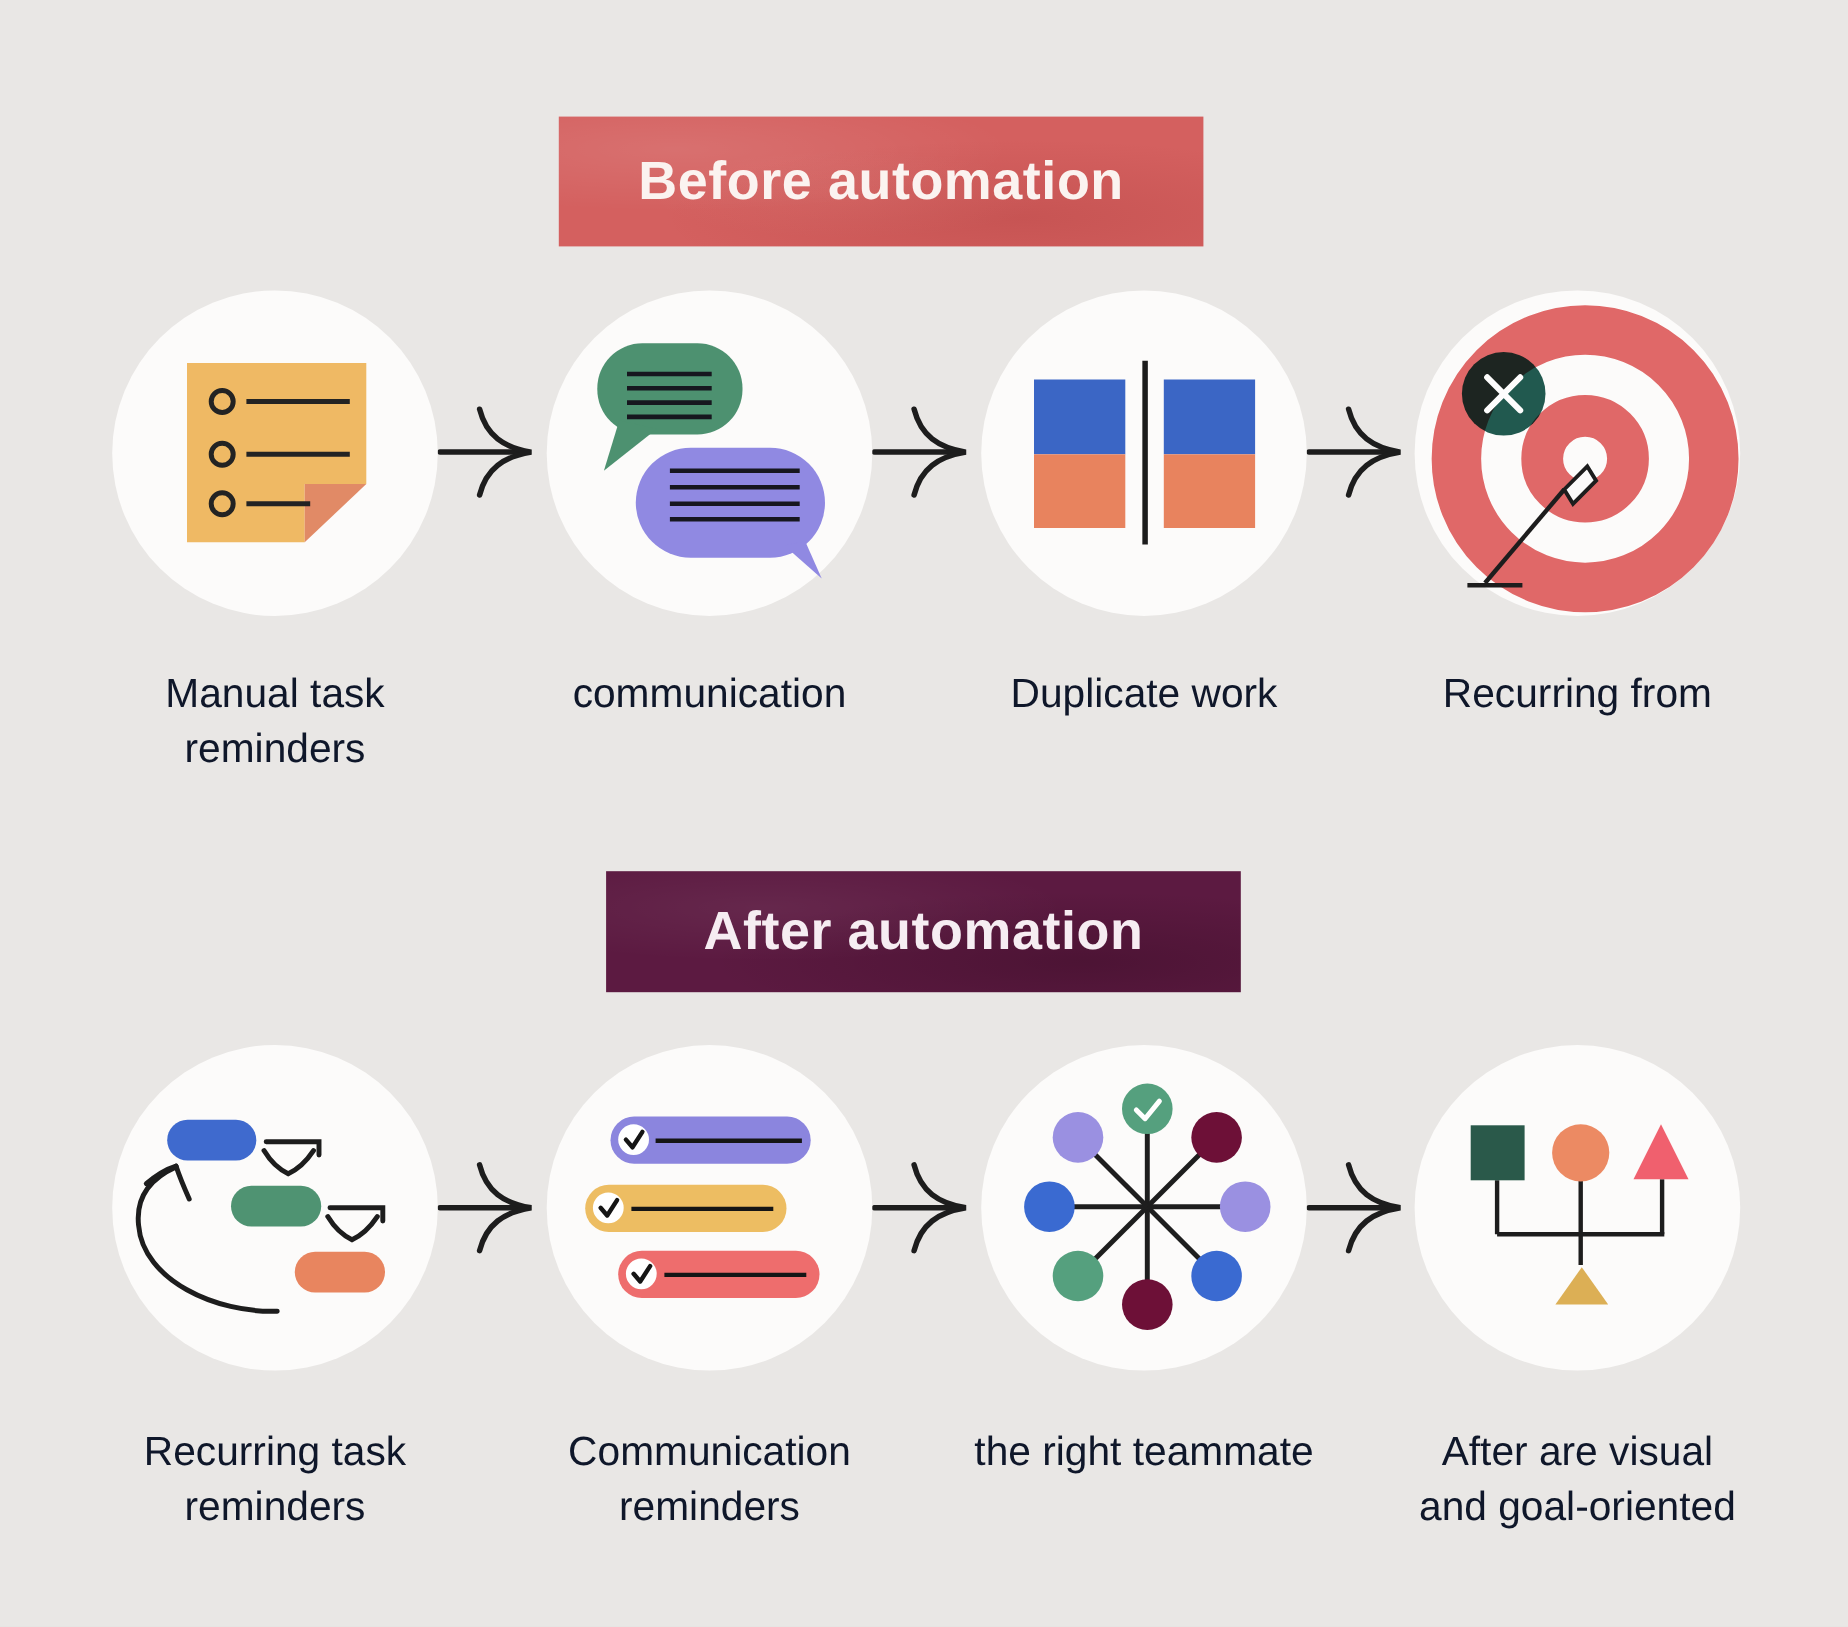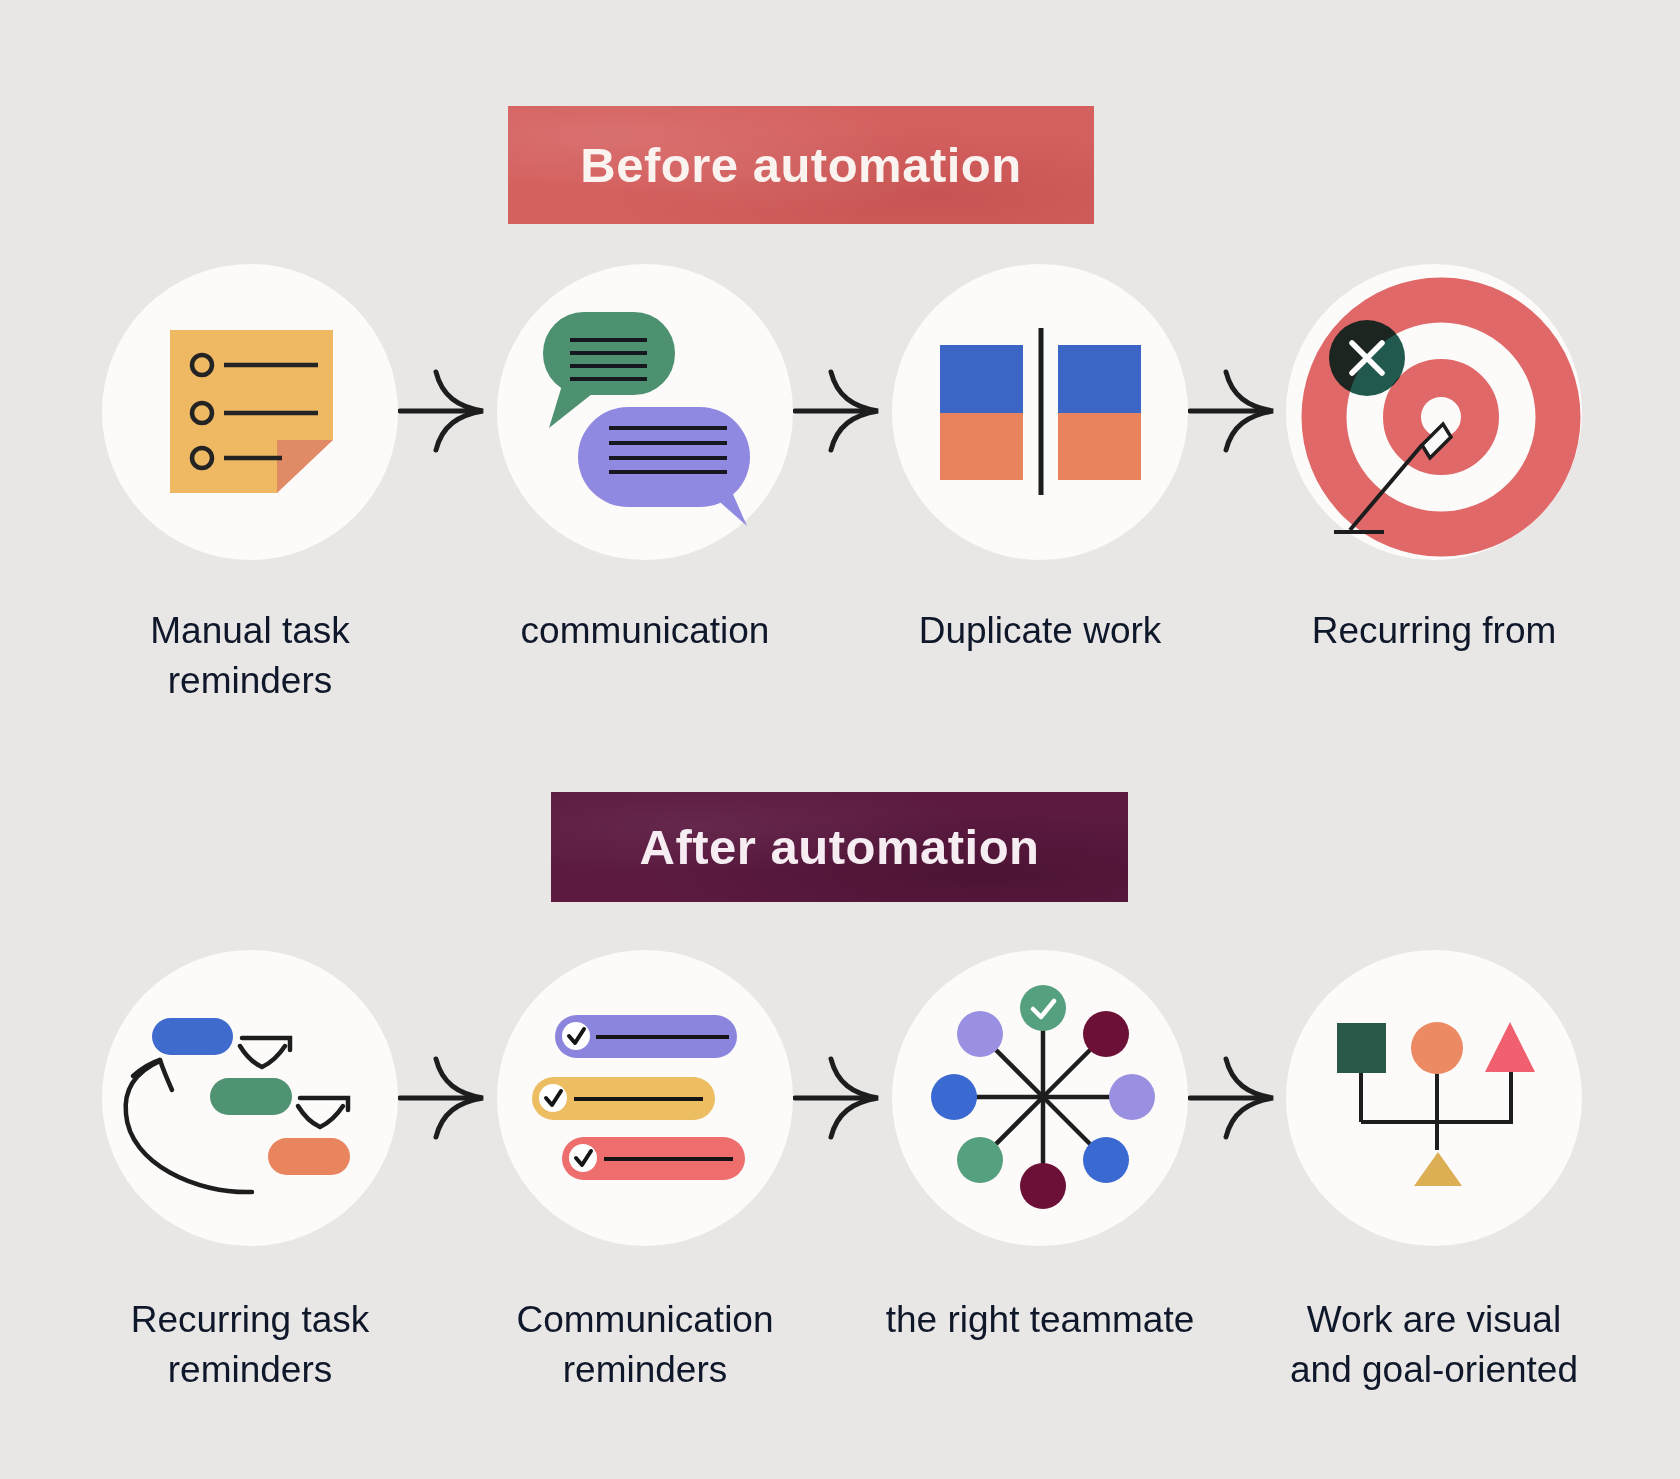--- a/index.html
+++ b/index.html
@@ -246,17 +246,17 @@
     <div>reminders</div>
   </div>
   <div class="caption" style="left:425px;top:1295px;">
     <div>Communication</div>
     <div>reminders</div>
   </div>
   <div class="caption" style="left:820px;top:1295px;">
     <div>the right teammate</div>
   </div>
   <div class="caption" style="left:1214px;top:1295px;">
-    <div>Work are visual</div>
+    <div>After are visual</div>
     <div>and goal-oriented</div>
   </div>
 
 </div>
 
 </body></html>

